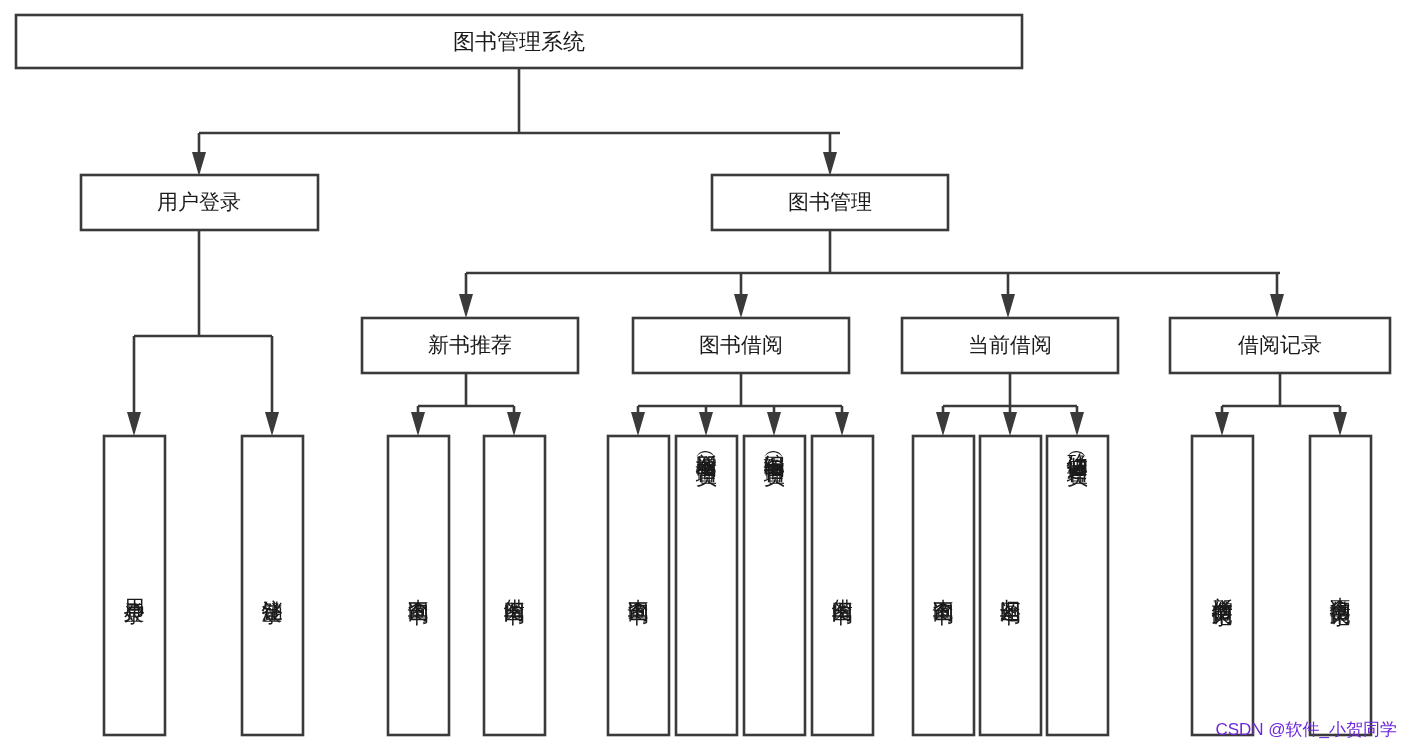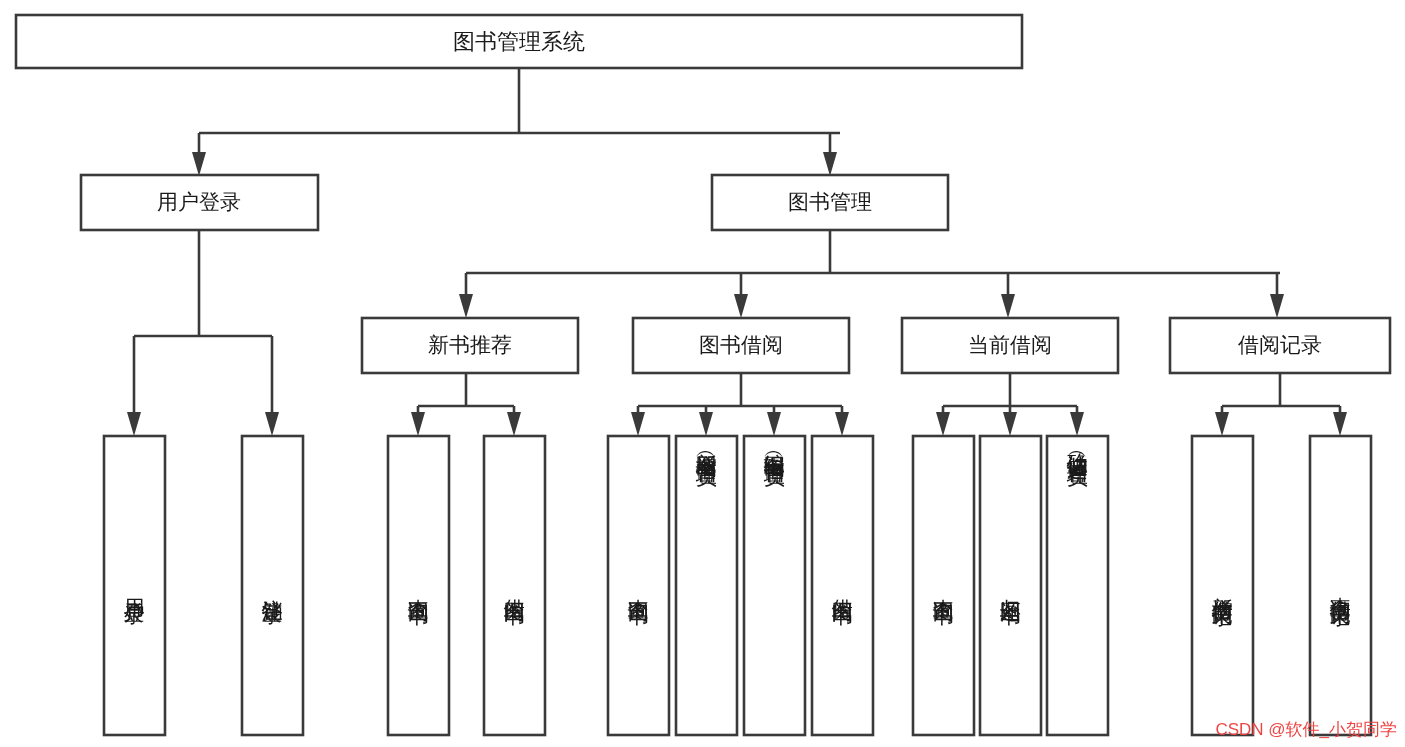--- a/index.html
+++ b/index.html
@@ -75,21 +75,21 @@
     color: #1a1a1a;
     letter-spacing: 2px;
     white-space: nowrap;
   }
   .watermark {
     position: absolute;
     right: 8px;
     bottom: 6px;
     font-family: "Liberation Sans", "DejaVu Sans", sans-serif;
     font-size: 17px;
-    color: #ef4444;
+    color: #6d28d9;
     white-space: nowrap;
     user-select: none;
   }
 </style>
 </head>
 <body>
 
 <div id="diagram-root">
 
   <svg class="diagram-canvas" viewBox="0 0 1405 747" xmlns="http://www.w3.org/2000/svg">

